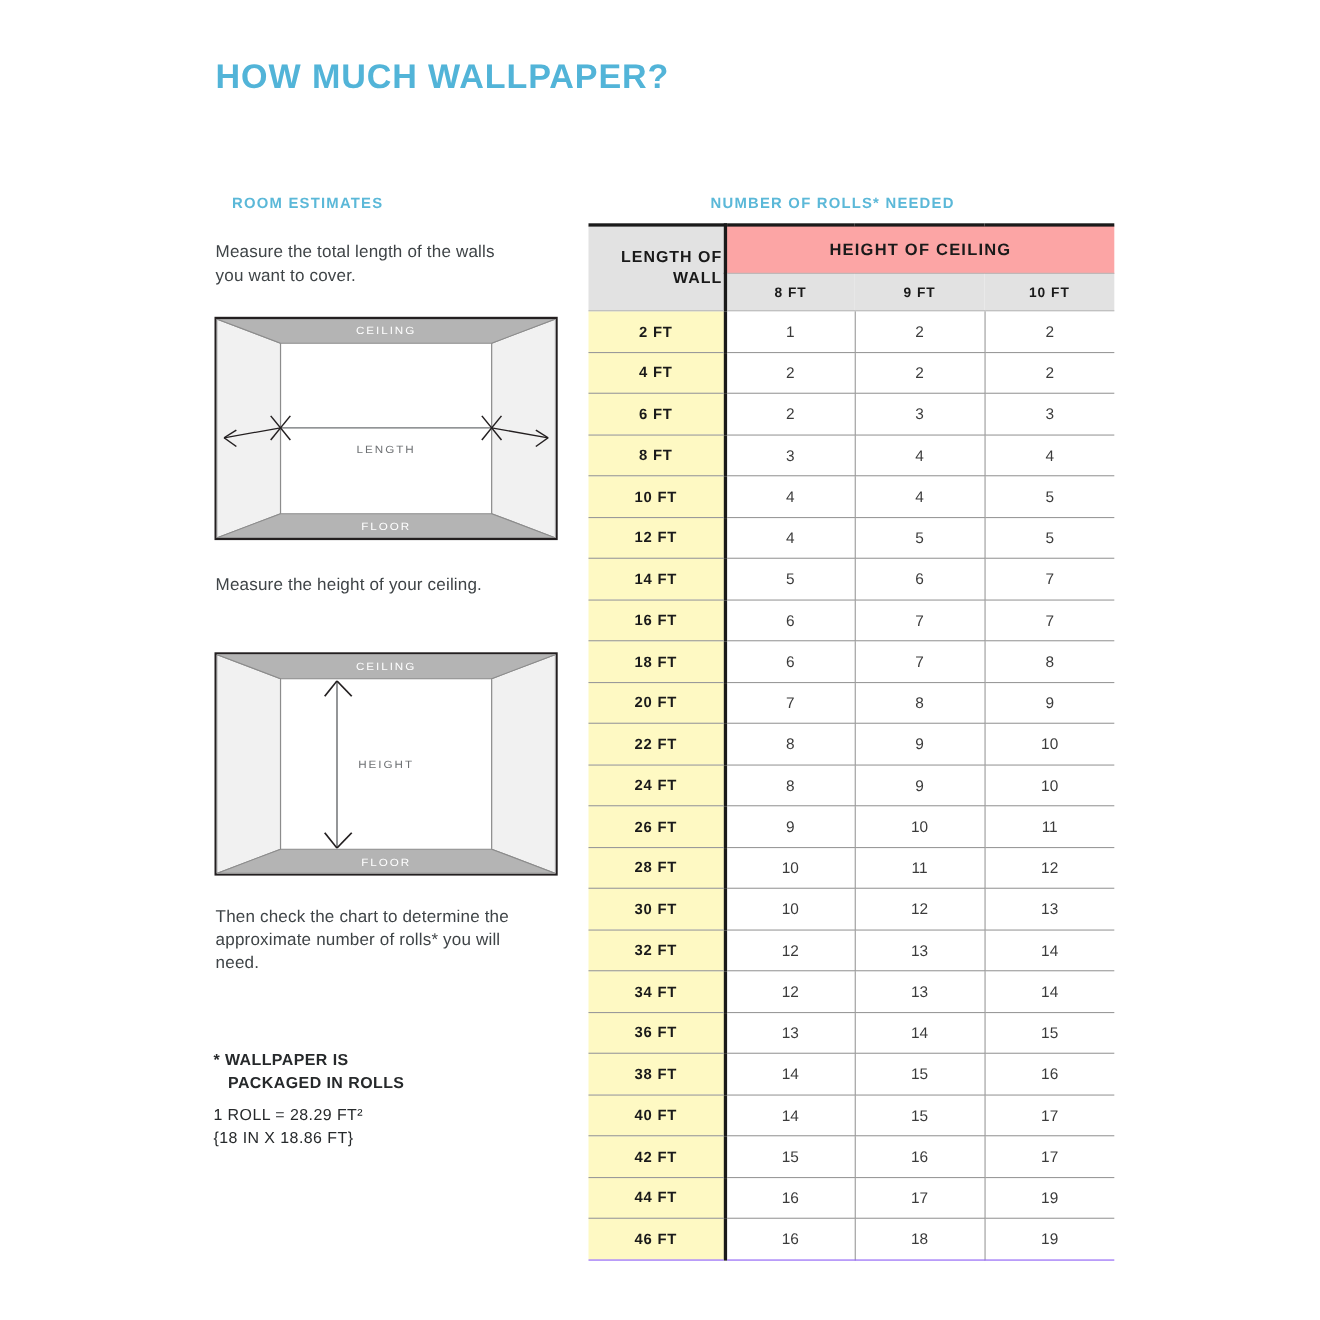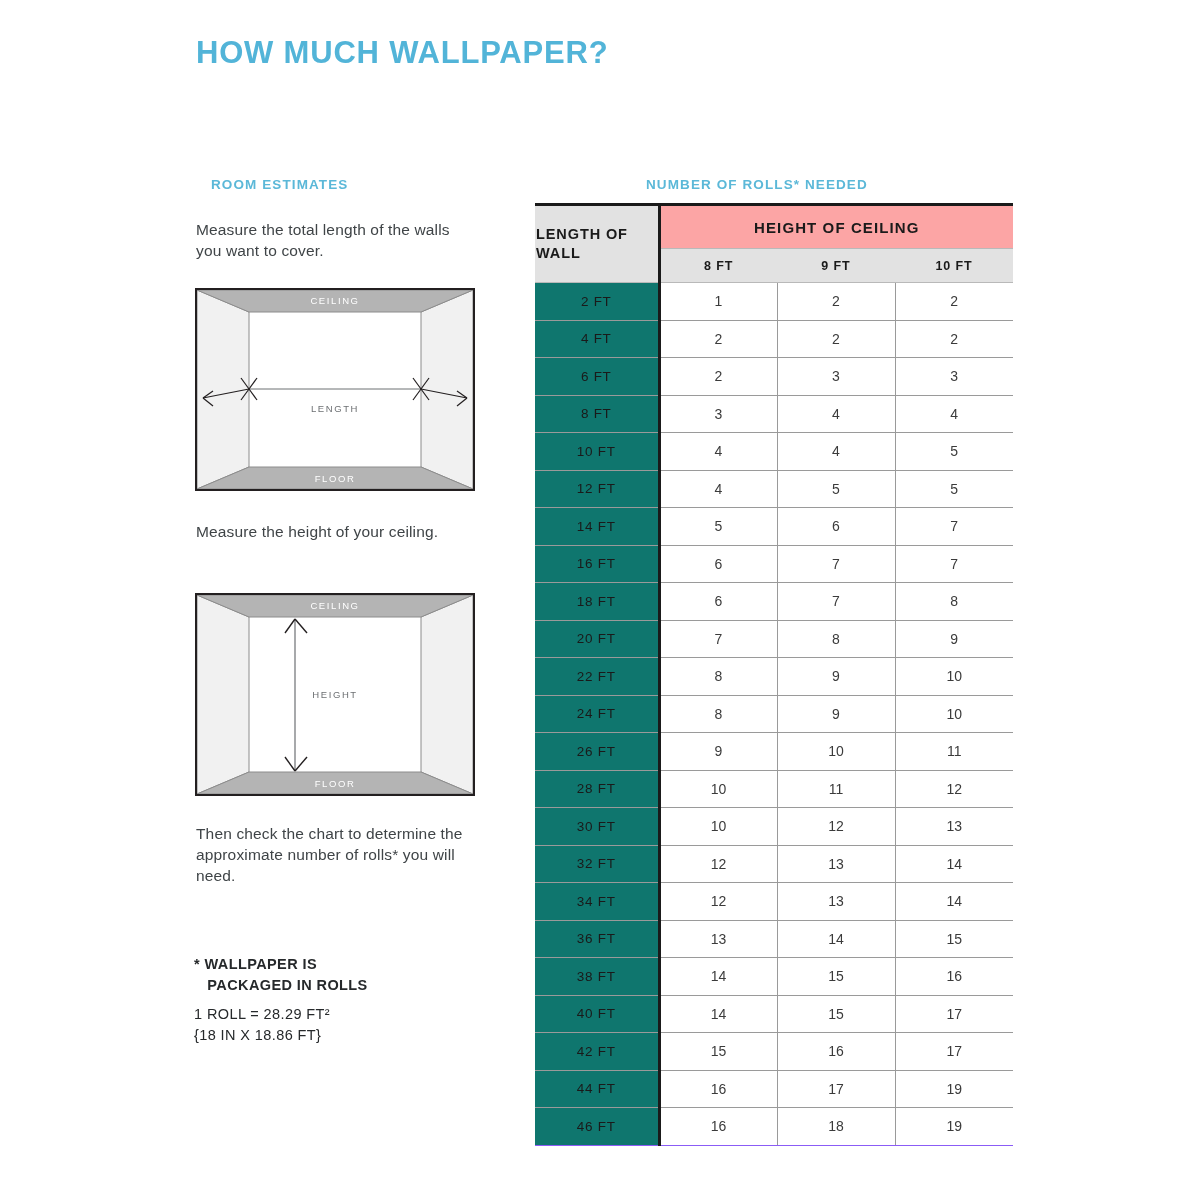--- a/index.html
+++ b/index.html
@@ -9,21 +9,21 @@
     background:#ffffff;
     font-family:"Liberation Sans", sans-serif;
     color:#333333;
     overflow:hidden;
     position:relative;
   }
 
   
   #page-title {
     position:absolute;
-    left:196px; top:35px;
+    left:196px; top:52px;
     font-size:31px;
     font-weight:bold;
     letter-spacing:0.8px;
     color:#52b4d8;
     white-space:nowrap;
   }
 
   
   .section-heading {
     position:absolute;
@@ -56,21 +56,21 @@
     color:#26292b;
     letter-spacing:0.4px;
     white-space:pre;
   }
   #footnote-packaged { left:194px; top:954px; }
   #footnote-roll-size { left:194px; top:1004px; font-weight:normal; color:#26292b; }
 
   
   .room-diagram {
     position:absolute;
-    width:280px; height:203px;
+    width:312px; height:203px;
     border:2px solid #231f20;
     background:#ffffff;
   }
   #diagram-length { left:195px; top:288px; }
   #diagram-height { left:195px; top:593px; }
 
   .room-diagram svg { display:block; width:100%; height:100%; }
 
   .room-label {
     font-family:"Liberation Sans", sans-serif;
@@ -99,21 +99,21 @@
   }
   table.rolls col.c-wall  { width:124px; }
   table.rolls col.c-cell  { width:118px; }
 
   .hdr-wall {
     background:#e2e2e2;
     font-size:14.5px;
     font-weight:bold;
     letter-spacing:0.9px;
     color:#1a1a1a;
-    text-align:left;
+    text-align:right;
     vertical-align:middle;
     height:78px;
     border-top:3px solid #1a1a1a;
     border-right:3px solid #1a1a1a;
     border-bottom:1px solid #b9b9b9;
     line-height:19px;
   }
   .hdr-ceiling {
     background:#fca5a5;
     font-size:15px;
@@ -129,23 +129,23 @@
     background:#e2e2e2;
     font-size:12.5px;
     font-weight:bold;
     letter-spacing:0.9px;
     color:#1a1a1a;
     text-align:center;
     height:34px;
     border-bottom:1px solid #b9b9b9;
   }
   td.wall-cell {
-    background:#0f766e;
+    background:#fef9c3;
     font-size:13.5px;
-    font-weight:normal;
+    font-weight:bold;
     letter-spacing:0.7px;
     color:#1a1a1a;
     text-align:center;
     height:37.5px;
     border-right:3px solid #1a1a1a;
     border-bottom:1px solid #9a9a9a;
   }
   td.val-cell {
     background:#ffffff;
     font-size:14px;

